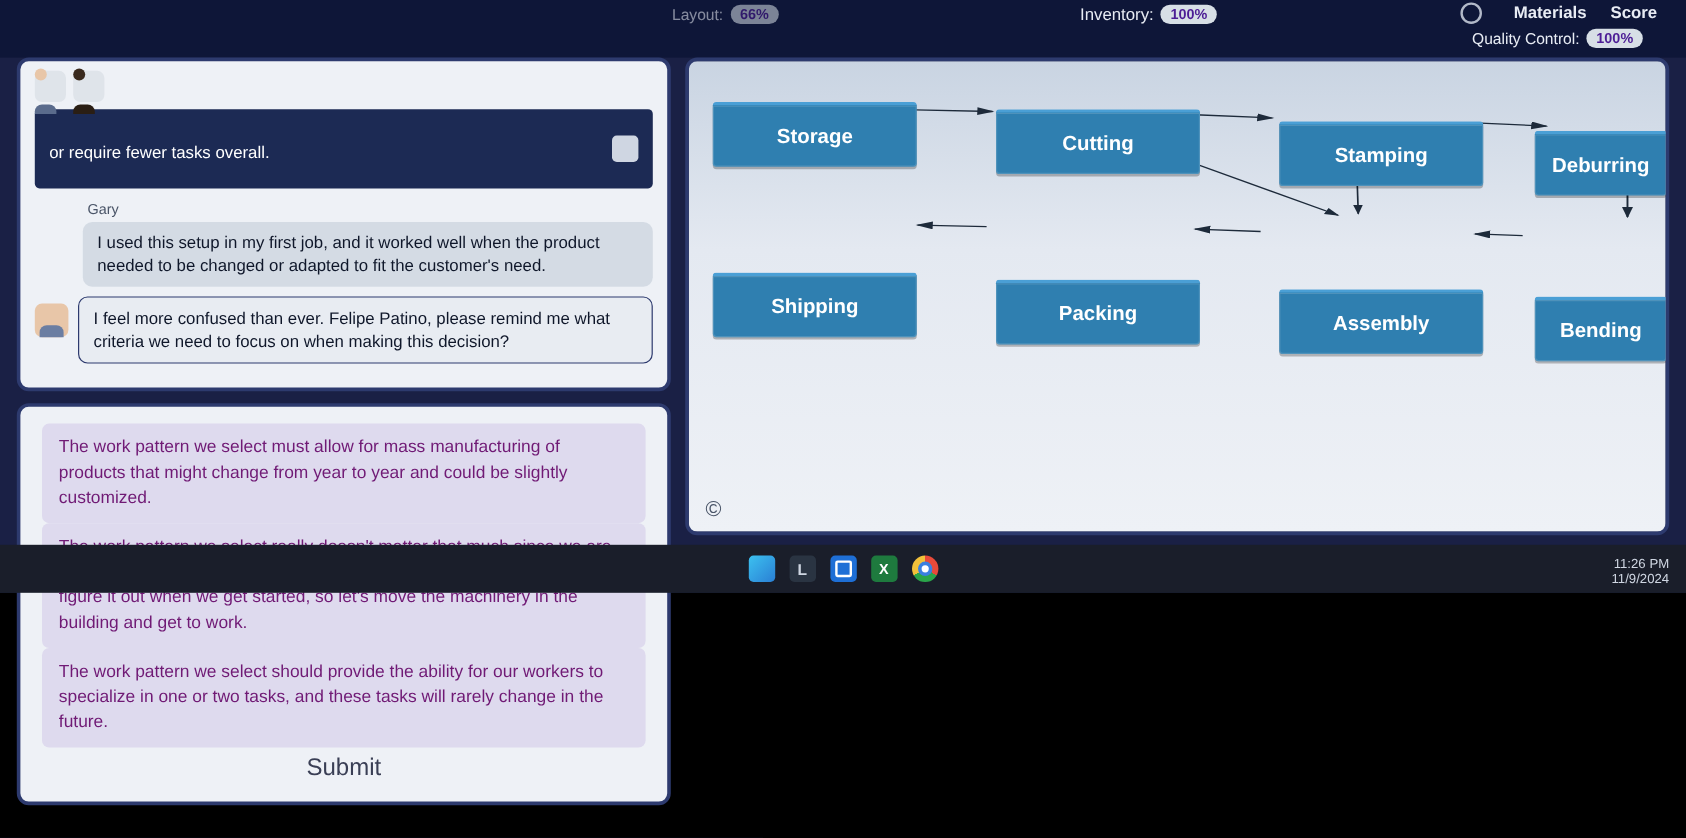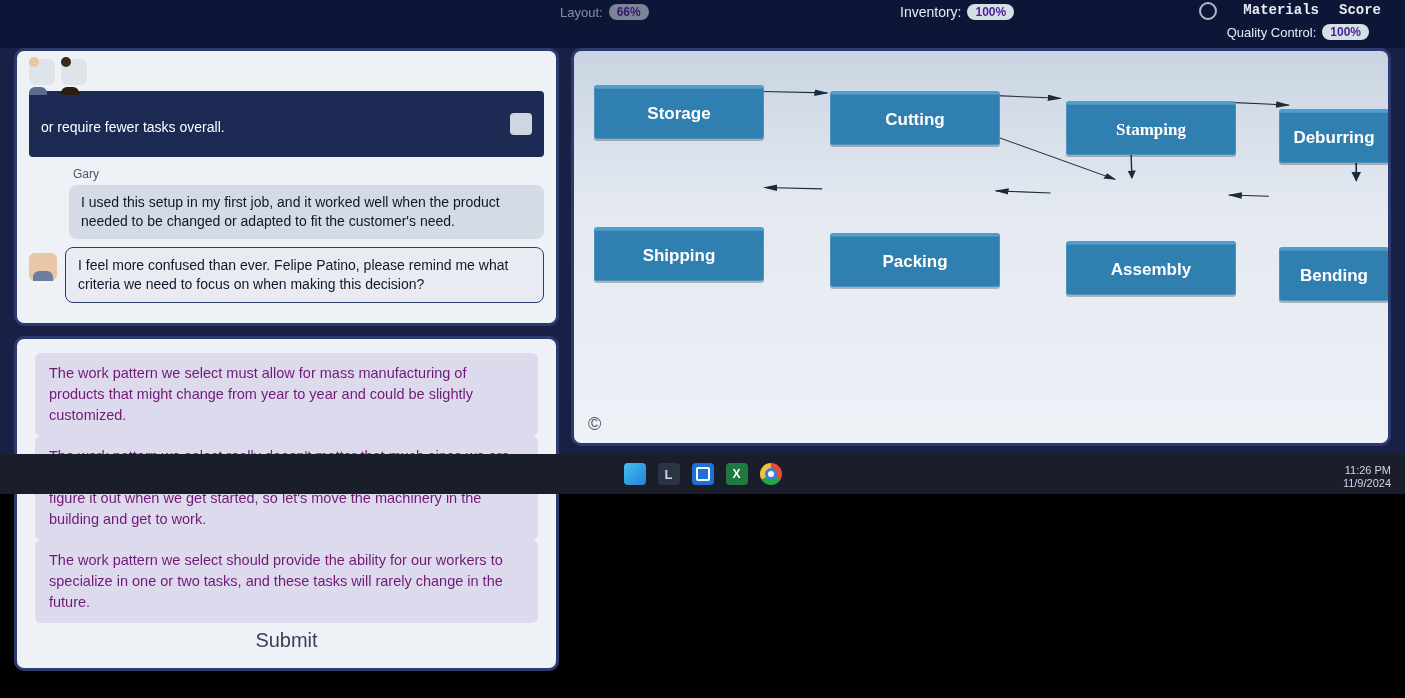--- a/index.html
+++ b/index.html
@@ -29,21 +29,21 @@
   .topbar .pill {
     background:#d7dfe6; color:#4c1d95; font-weight:700;
     border-radius:10px; padding:1px 8px; font-size:12px;
   }
   .topbar .layout-group {
     position:absolute; left:560px; top:0; height:24px;
     display:flex; align-items:center; gap:6px; font-size:13px; opacity:.55;
   }
   .topbar .inventory-group { position:absolute; left:900px; top:4px; display:flex; align-items:center; gap:6px;}
   .topbar .qc-group { position:absolute; right:36px; top:24px; display:flex; align-items:center; gap:6px; font-size:13px;}
-  .topbar .tabs { position:absolute; right:24px; top:2px; display:flex; gap:20px; font-weight:600;font-family:Liberation Mono, monospace;}
+  .topbar .tabs { position:absolute; right:24px; top:2px; display:flex; gap:20px; font-weight:600;}
   .topbar .tabs .refresh {
     width:18px; height:18px; border:2px solid #cfd6e2; border-radius:50%;
     position:relative; display:inline-block; margin-right:6px; opacity:.85;
   }
 
   
   .main {
     position: absolute;
     top: 48px; left: 14px; right: 14px; bottom: 48px;
     display: flex; gap: 12px;
@@ -235,21 +235,21 @@
         <line x1="480" y1="210" x2="425" y2="207" stroke="#1d2a3a" stroke-width="1.6" marker-end="url(#ah)"></line>
         <line x1="250" y1="204" x2="192" y2="202" stroke="#1d2a3a" stroke-width="1.6" marker-end="url(#ah)"></line>
 
         <line x1="360" y1="92" x2="545" y2="190" stroke="#1d2a3a" stroke-width="1.4" marker-end="url(#ah)"></line>
 
         <line x1="560" y1="100" x2="562" y2="188" stroke="#1d2a3a" stroke-width="1.4" marker-end="url(#ah)"></line>
       </svg>
 
       <div class="node" style="left:20px;  top:34px;">Storage</div>
       <div class="node" style="left:256px; top:40px;">Cutting</div>
-      <div class="node" style="left:492px; top:50px;font-family:Liberation Serif, serif;">Stamping</div>
+      <div class="node" style="left:492px; top:50px;">Stamping</div>
       <div class="node" style="left:20px;  top:176px;">Shipping</div>
 
       <div class="node" style="left:705px; top:58px; width:110px;">Deburring</div>
       <div class="node" style="left:256px; top:182px;">Packing</div>
       <div class="node" style="left:492px; top:190px;">Assembly</div>
       <div class="node" style="left:705px; top:196px; width:110px;">Bending</div>
 
       <div class="copyright">©</div>
     </div>
   </div>

